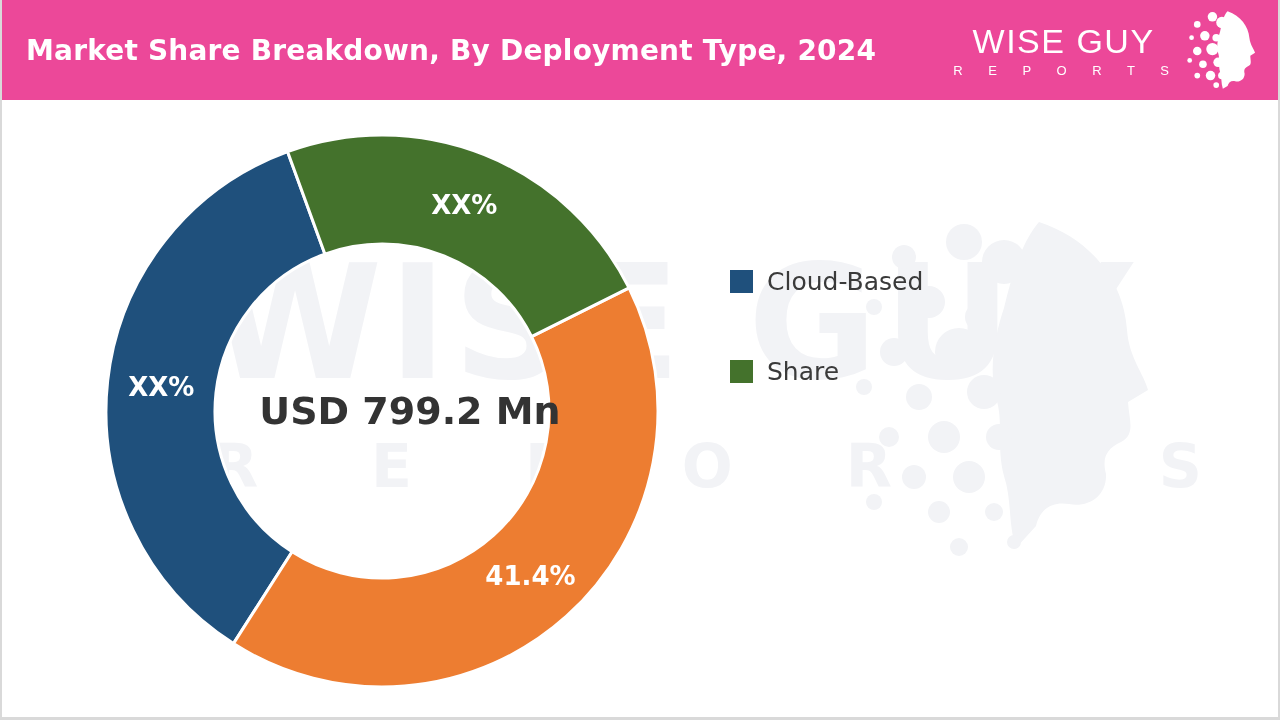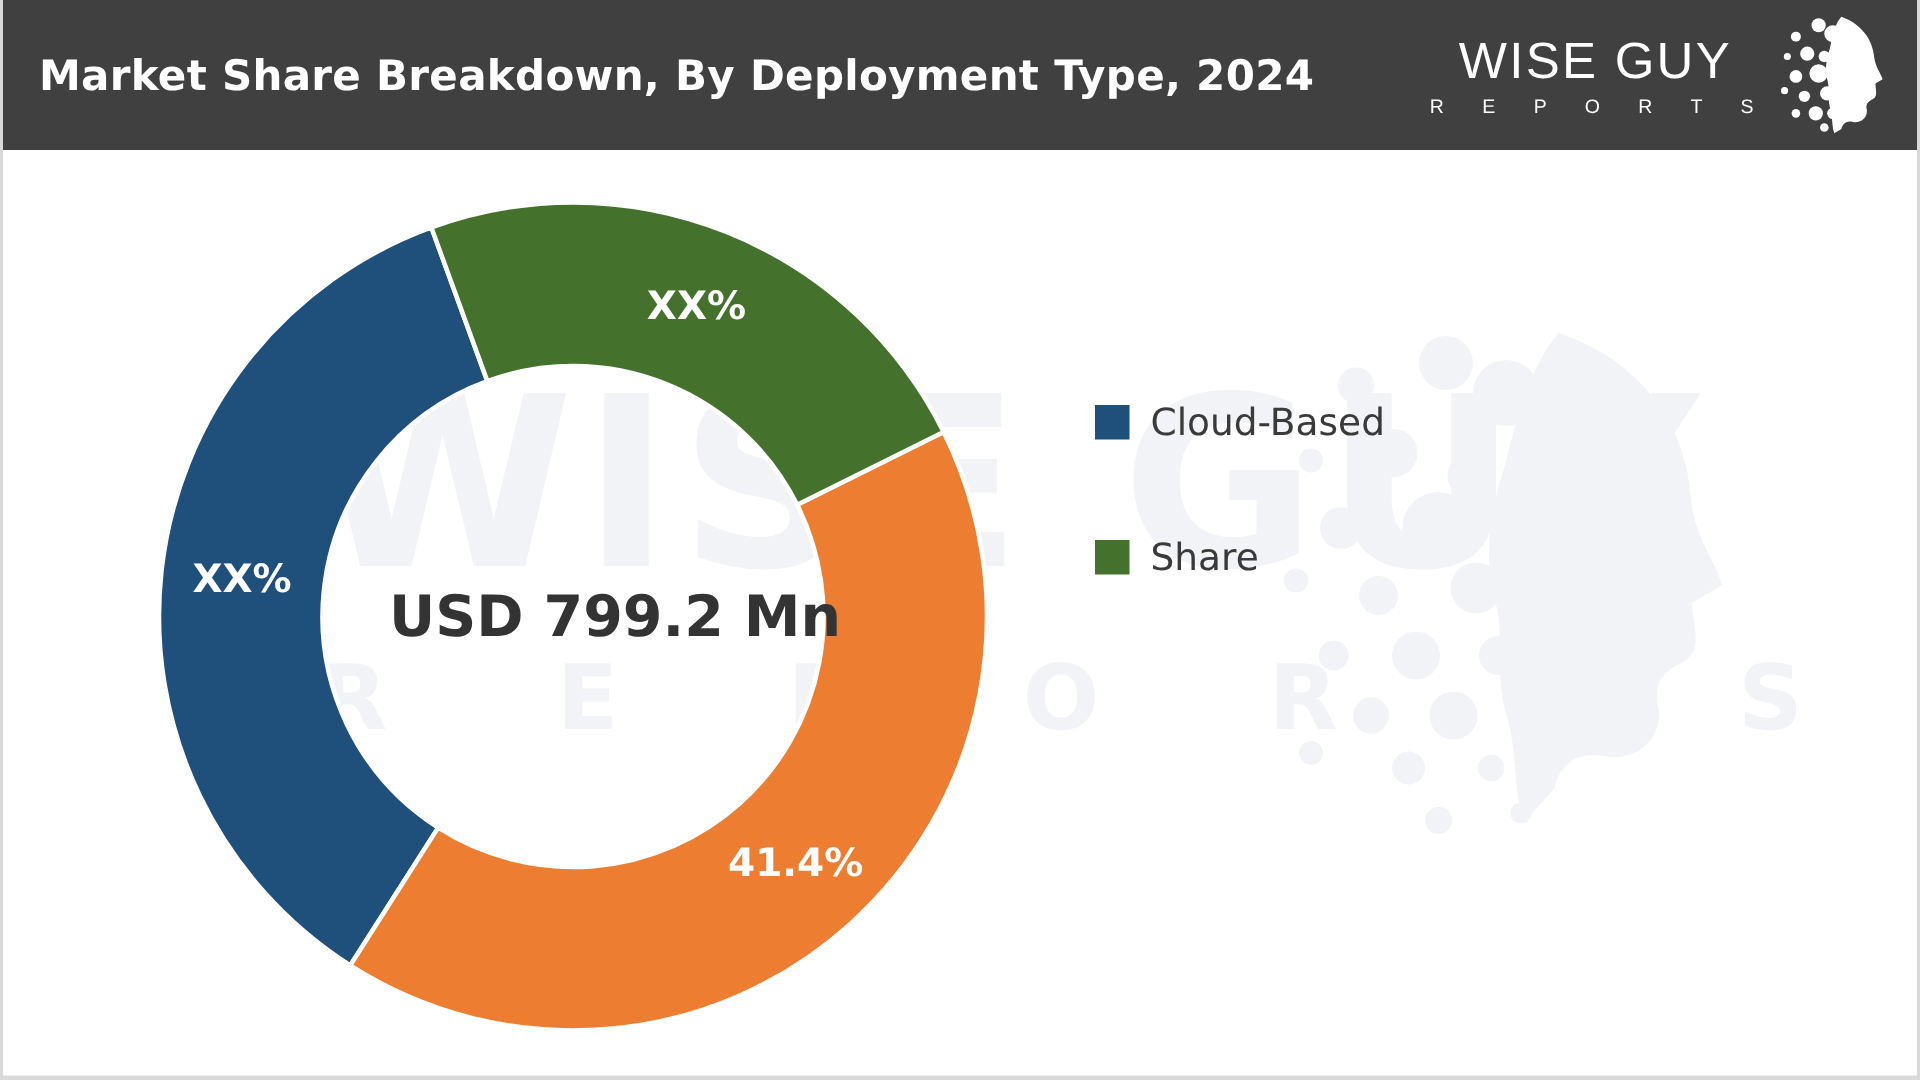--- a/index.html
+++ b/index.html
@@ -1,20 +1,20 @@
 <!DOCTYPE html>
 <html><head>
 <meta charset="utf-8">
 <style>
   html,body{margin:0;padding:0;background:#fff;}
   #page{position:relative;width:1280px;height:720px;overflow:hidden;background:#fff;
         box-sizing:border-box;border-left:2px solid #D9D9D9;border-right:2px solid #D9D9D9;border-bottom:3px solid #D9D9D9;
         font-family:"DejaVu Sans","Liberation Sans",sans-serif;}
   
-  #hdr{position:absolute;left:0;top:0;width:100%;height:100px;background:#404040;
+  #hdr{position:absolute;left:0;top:0;width:100%;height:100px;background:#ec4899;
        display:flex;align-items:center;justify-content:space-between;box-sizing:border-box;padding:0 22px 0 24px;}
   #hdr .title{color:#fff;font-size:28px;font-weight:bold;letter-spacing:.2px;}
   .logo{display:flex;align-items:center;gap:4px;}
   .logo .txt{display:flex;flex-direction:column;align-items:center;color:#fff;}
   .logo .l1{font-family:"Liberation Sans",sans-serif;font-size:34px;font-weight:400;letter-spacing:1.5px;line-height:1;}
   .logo .l2{font-family:"Liberation Sans",sans-serif;font-size:13px;font-weight:400;letter-spacing:11px;line-height:1;margin-top:6px;text-indent:6px;}
   
   .wm{position:absolute;color:#F2F3F6;user-select:none;white-space:nowrap;}
   #wm1{left:206px;top:244px;font-size:158px;font-weight:bold;line-height:1;letter-spacing:6px;}
   #wm2{left:210px;top:436px;font-size:60px;font-weight:bold;line-height:1;letter-spacing:46px;}

